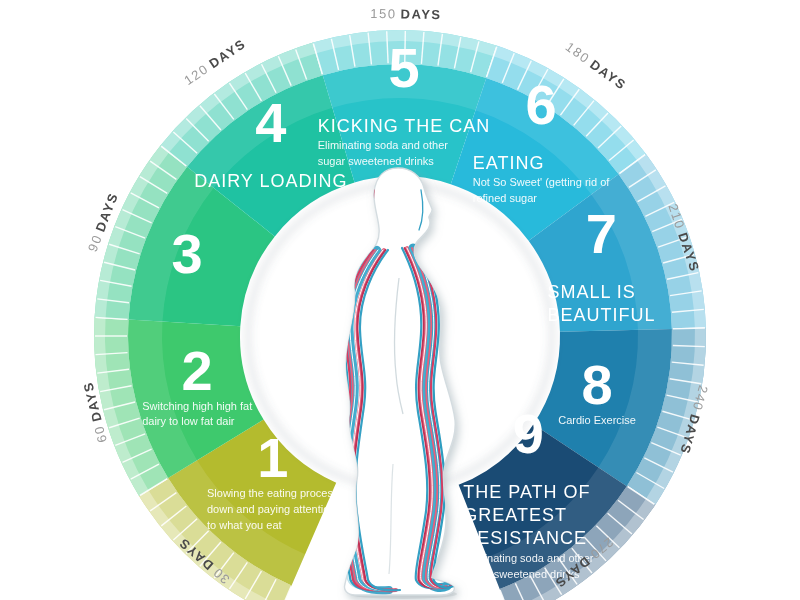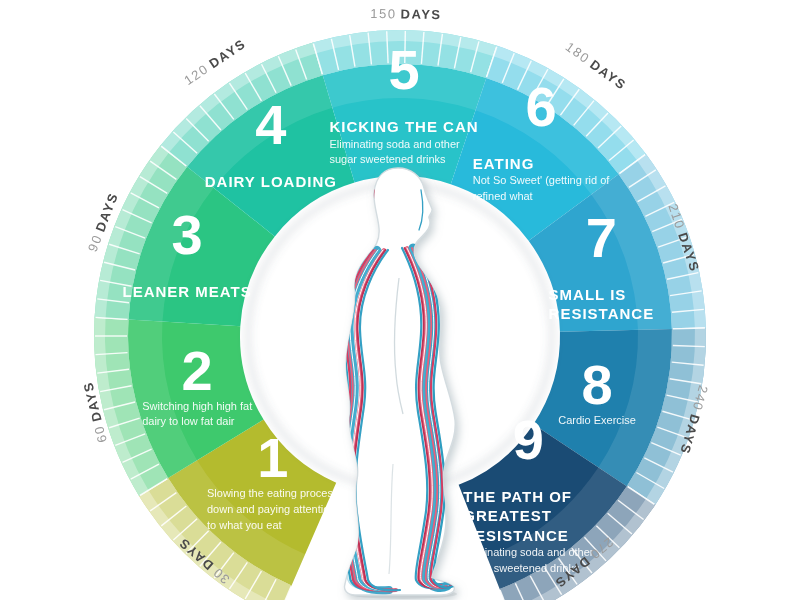--- a/index.html
+++ b/index.html
@@ -2,21 +2,21 @@
 <html><head>
 <meta charset="utf-8">
 <style>
   html,body{margin:0;padding:0;background:#ffffff;}
   #stage{position:relative;width:800px;height:600px;background:#ffffff;overflow:hidden;
          font-family:"Liberation Sans",sans-serif;}
   #wheel-layer,#blocks-layer{position:absolute;left:0;top:0;width:800px;height:600px;}
   #wheel-layer svg{position:absolute;left:0;top:0;}
   .seg-block{position:absolute;transform:translate(-50%,-50%);color:#fff;text-align:left;}
   .seg-num{font-size:56px;font-weight:700;line-height:1;text-align:center;}
-  .seg-title{font-size:15px;font-weight:700;letter-spacing:1px;line-height:1.3;
+  .seg-title{font-size:18px;font-weight:400;letter-spacing:1px;line-height:1.3;
              margin-top:19px;white-space:pre-line;}
   .seg-desc{font-size:11px;font-weight:400;line-height:1.45;margin-top:0;
             white-space:pre-line;color:rgba(255,255,255,0.93);}
   .days{position:absolute;font-size:13px;letter-spacing:1.5px;white-space:nowrap;}
   .days .dv{color:#9b9b9b;font-weight:400;margin-right:4px;}
   .days .dw{color:#4a4a4a;font-weight:700;}
   #figure-svg{position:absolute;left:333px;top:160px;width:140px;height:440px;}
 </style>
 </head>
 <body>
@@ -185,46 +185,45 @@
       </div>
       <div class="days" style="left:204.49px;top:560.9px;transform:translate(-50%,-50%) rotate(-139deg)"><span class="dv">30</span><span class="dw">DAYS</span></div>
       <div class="seg-block" style="left:197.21px;top:386.56px">
         <div class="seg-num">2</div>
         <div class="seg-desc">Switching high high fat
 dairy to low fat dair</div>
       </div>
       <div class="days" style="left:95.33px;top:411.96px;transform:translate(-50%,-50%) rotate(-104deg)"><span class="dv">60</span><span class="dw">DAYS</span></div>
       <div class="seg-block" style="left:187.14px;top:254.29px">
         <div class="seg-num">3</div>
-        <div class="seg-title">LEANER MEATS</div>
       </div>
       <div class="days" style="left:103.12px;top:222.04px;transform:translate(-50%,-50%) rotate(-69deg)"><span class="dv">90</span><span class="dw">DAYS</span></div>
       <div class="seg-block" style="left:270.83px;top:144.49px">
         <div class="seg-num">4</div>
         <div class="seg-title">DAIRY LOADING</div>
       </div>
       <div class="days" style="left:215.47px;top:62.42px;transform:translate(-50%,-50%) rotate(-34deg)"><span class="dv">120</span><span class="dw">DAYS</span></div>
       <div class="seg-block" style="left:404.03px;top:105.04px">
         <div class="seg-num">5</div>
         <div class="seg-title">KICKING THE CAN</div>
         <div class="seg-desc">Eliminating soda and other
 sugar sweetened drinks</div>
       </div>
       <div class="days" style="left:405.62px;top:14.05px;transform:translate(-50%,-50%) rotate(1deg)"><span class="dv">150</span><span class="dw">DAYS</span></div>
       <div class="seg-block" style="left:541.07px;top:141.84px">
         <div class="seg-num">6</div>
         <div class="seg-title">EATING</div>
         <div class="seg-desc">Not So Sweet' (getting rid of
-refined what</div>
+refined sugar</div>
       </div>
       <div class="days" style="left:596.32px;top:65.79px;transform:translate(-50%,-50%) rotate(36deg)"><span class="dv">180</span><span class="dw">DAYS</span></div>
       <div class="seg-block" style="left:601.4px;top:266.65px">
         <div class="seg-num">7</div>
         <div class="seg-title">SMALL IS
-RESISTANCE</div>
+BEAUTIFUL</div>
       </div>
       <div class="days" style="left:683.66px;top:238.33px;transform:translate(-50%,-50%) rotate(71deg)"><span class="dv">210</span><span class="dw">DAYS</span></div>
       <div class="seg-block" style="left:597.06px;top:392.51px">
         <div class="seg-num">8</div>
         <div class="seg-desc">Cardio Exercise</div>
       </div>
       <div class="days" style="left:694.15px;top:420.35px;transform:translate(-50%,-50%) rotate(106deg)"><span class="dv">240</span><span class="dw">DAYS</span></div>
       <div class="seg-block" style="left:528.38px;top:494.54px">
         <div class="seg-num">9</div>
         <div class="seg-title">THE PATH OF

